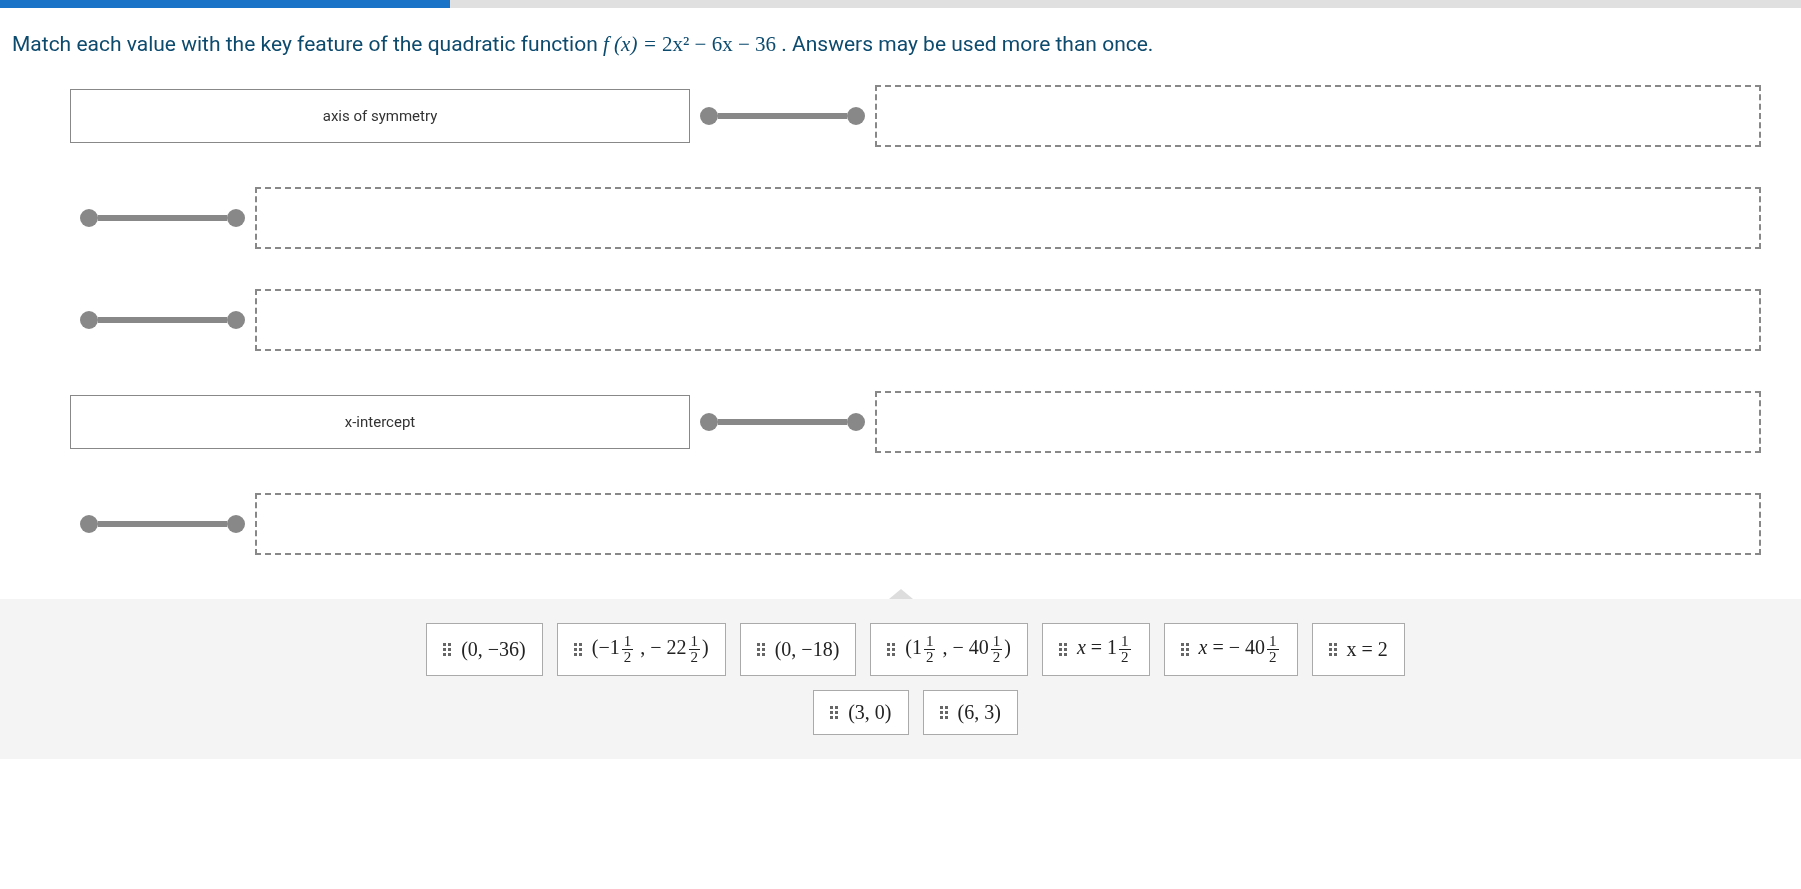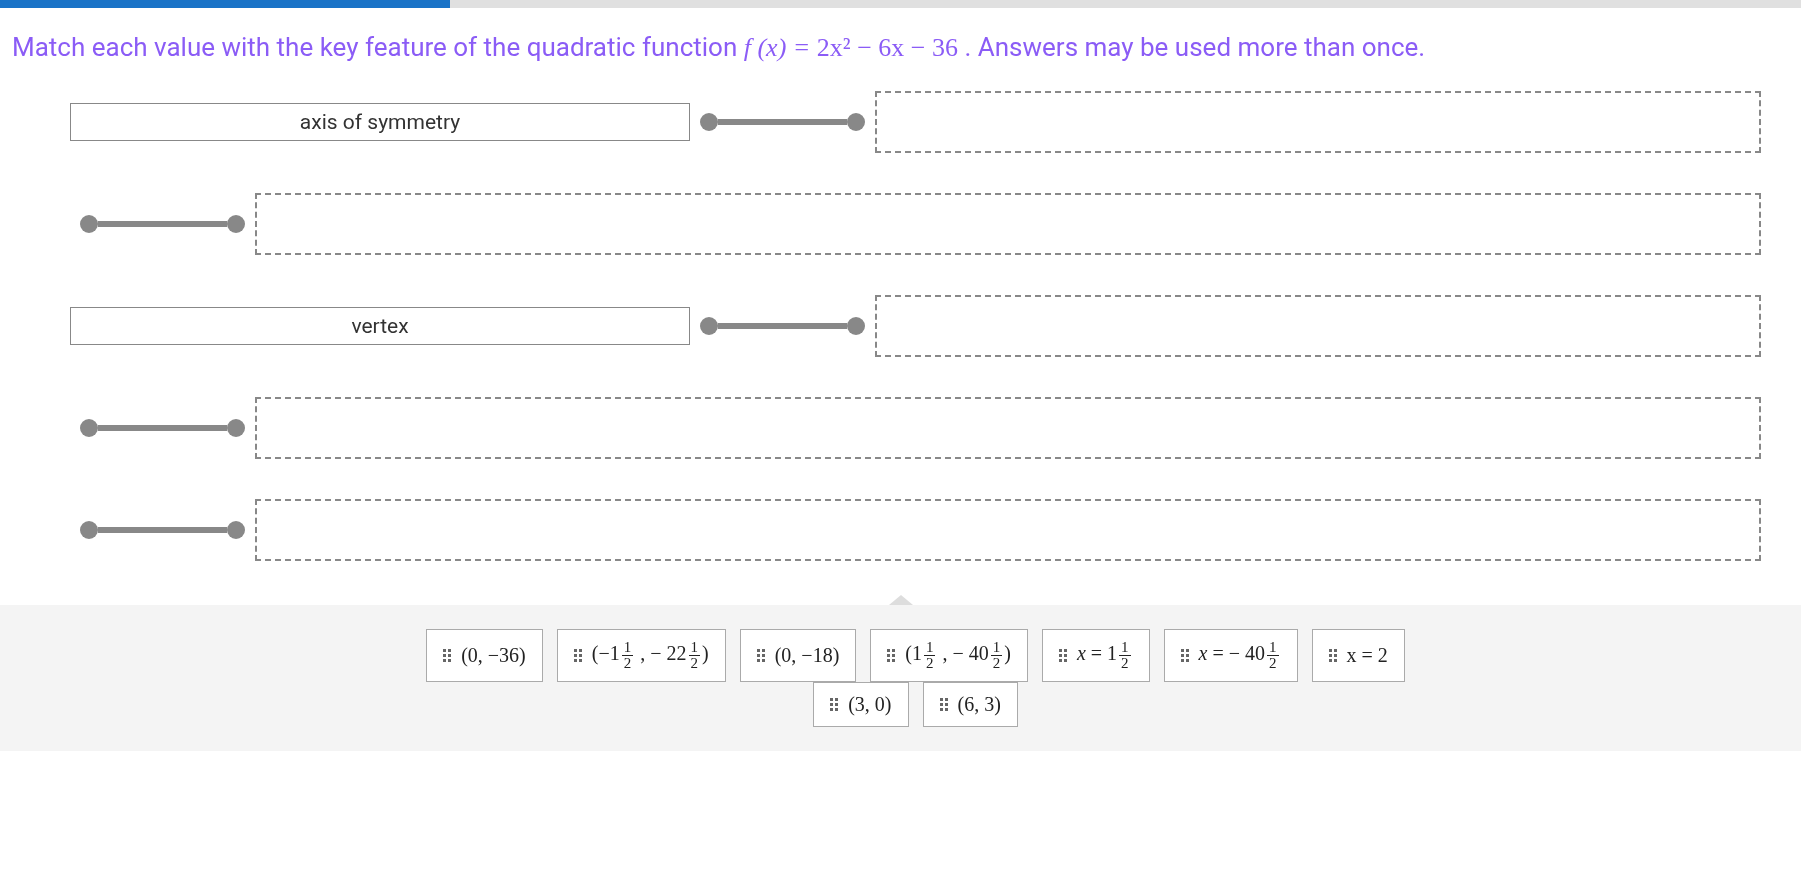--- a/index.html
+++ b/index.html
@@ -18,45 +18,45 @@
   .progress-fill {
     height: 100%;
     background: #1a73c7;
     width: 25%;
   }
   .container {
     padding: 0;
   }
   .question-prompt {
     padding: 24px 12px 28px 12px;
-    font-size: 26px;
-    color: #8b5cf6;
+    font-size: 21px;
+    color: #0c4a6e;
   }
   .question-prompt .math {
     font-family: "Cambria Math", Georgia, serif;
   }
   .match-area {
     padding: 0 40px 0 70px;
     display: flex;
     flex-direction: column;
     gap: 40px;
   }
   .match-row {
     display: flex;
     align-items: center;
     gap: 0;
   }
   .feature-box {
     width: 620px;
-    height: 38px;
+    height: 54px;
     border: 1px solid #888;
     display: flex;
     align-items: center;
     justify-content: center;
-    font-size: 21px;
+    font-size: 15px;
     color: #333;
     background: #fff;
   }
   .connector {
     width: 165px;
     display: flex;
     align-items: center;
     margin-left: 10px;
   }
   .connector .dot {
@@ -70,20 +70,21 @@
     height: 62px;
     border: 2px dashed #888;
     margin-left: 10px;
   }
   .answers-tray {
     margin-top: 44px;
     background: #f4f4f4;
     padding: 24px 40px 24px 70px;
     display: flex;
     flex-direction: column;
+    gap: 14px;
     align-items: center;
     position: relative;
   }
   .tray-notch {
     position: absolute;
     top: -10px;
     left: 50%;
     transform: translateX(-50%);
     width: 0; height: 0;
     border-left: 12px solid transparent;
@@ -160,29 +161,29 @@
       </div>
       <div class="match-row">
         <div class="connector">
           <div class="dot"></div>
           <div class="line"></div>
           <div class="dot"></div>
         </div>
         <div class="drop-target"></div>
       </div>
       <div class="match-row">
-        <div class="feature-box">vertex</div>
         <div class="connector">
           <div class="dot"></div>
           <div class="line"></div>
           <div class="dot"></div>
         </div>
         <div class="drop-target"></div>
       </div>
       <div class="match-row">
+        <div class="feature-box">x-intercept</div>
         <div class="connector">
           <div class="dot"></div>
           <div class="line"></div>
           <div class="dot"></div>
         </div>
         <div class="drop-target"></div>
       </div>
       <div class="match-row">
         <div class="connector">
           <div class="dot"></div>

